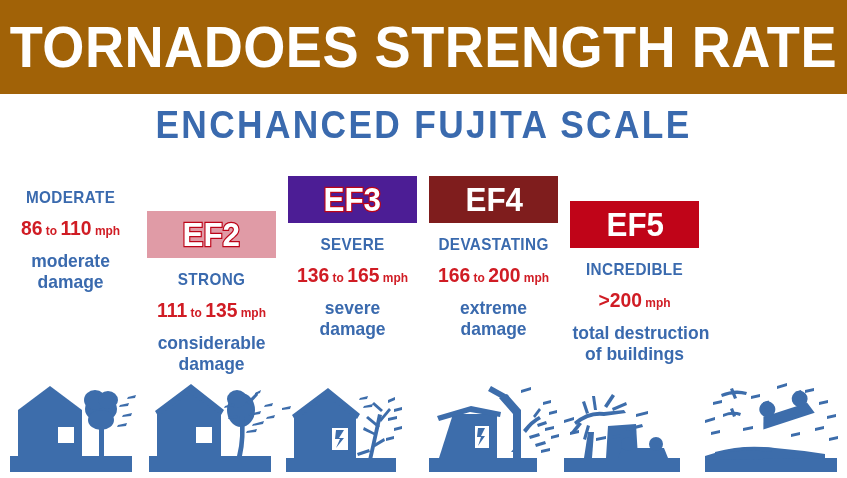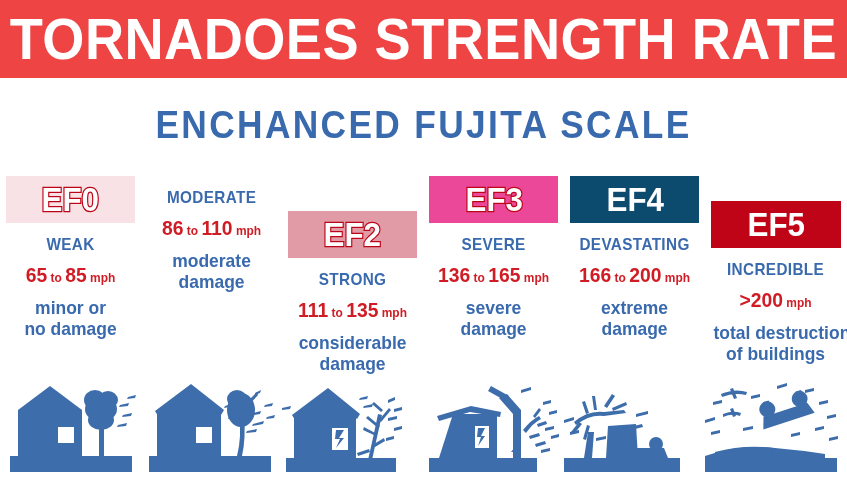--- a/index.html
+++ b/index.html
@@ -12,22 +12,22 @@
     height: 478px;
     overflow: hidden;
     font-family: "Liberation Sans", sans-serif;
     position: relative;
   }
 
   
   #title-banner {
     position: absolute;
     left: 0; top: 0;
-    width: 847px; height: 78px;
-    background: #ef4444;
+    width: 847px; height: 94px;
+    background: #a16207;
     display: flex;
     align-items: center;
     justify-content: center;
   }
   #title-text {
     color: #ffffff;
     font-family: "Liberation Sans Narrow", "Liberation Sans", sans-serif;
     font-weight: bold;
     font-size: 57px;
     letter-spacing: 0.5px;
@@ -130,33 +130,20 @@
 <body>
 
 <div id="title-banner">
   <div id="title-text">TORNADOES STRENGTH RATE</div>
 </div>
 
 <div id="subtitle">ENCHANCED FUJITA SCALE</div>
 
 <div id="scale-row">
 
-  <div class="ef-col">
-    <div class="ef-bar" style="background: rgb(248, 226, 229);">
-      <span class="ef-bar-label" style="color: rgb(255, 255, 255); -webkit-text-stroke: 2.5px rgb(188, 4, 24); paint-order: stroke;">EF0</span>
-    </div>
-    <div class="ef-category">WEAK</div>
-    <div class="ef-speed">
-      <span class="num">65</span><span class="unit"> to </span><span class="num">85</span><span class="unit"> mph</span>
-    </div>
-    <div class="ef-damage">
-      <div>minor or</div>
-      <div>no damage</div>
-    </div>
-  </div>
 
   <div class="ef-col">
     <div class="ef-category">MODERATE</div>
     <div class="ef-speed">
       <span class="num">86</span><span class="unit"> to </span><span class="num">110</span><span class="unit"> mph</span>
     </div>
     <div class="ef-damage">
       <div>moderate</div>
       <div>damage</div>
     </div>
@@ -170,35 +157,35 @@
     <div class="ef-speed">
       <span class="num">111</span><span class="unit"> to </span><span class="num">135</span><span class="unit"> mph</span>
     </div>
     <div class="ef-damage">
       <div>considerable</div>
       <div>damage</div>
     </div>
   </div>
 
   <div class="ef-col">
-    <div class="ef-bar" style="background: #ec4899;">
+    <div class="ef-bar" style="background: #4c1d95;">
       <span class="ef-bar-label" style="color: rgb(255, 255, 255); -webkit-text-stroke: 2.5px rgb(188, 4, 24); paint-order: stroke;">EF3</span>
     </div>
     <div class="ef-category">SEVERE</div>
     <div class="ef-speed">
       <span class="num">136</span><span class="unit"> to </span><span class="num">165</span><span class="unit"> mph</span>
     </div>
     <div class="ef-damage">
       <div>severe</div>
       <div>damage</div>
     </div>
   </div>
 
   <div class="ef-col">
-    <div class="ef-bar" style="background: #0c4a6e;">
+    <div class="ef-bar" style="background: #7f1d1d;">
       <span class="ef-bar-label" style="color: rgb(255, 255, 255);">EF4</span>
     </div>
     <div class="ef-category">DEVASTATING</div>
     <div class="ef-speed">
       <span class="num">166</span><span class="unit"> to </span><span class="num">200</span><span class="unit"> mph</span>
     </div>
     <div class="ef-damage">
       <div>extreme</div>
       <div>damage</div>
     </div>

